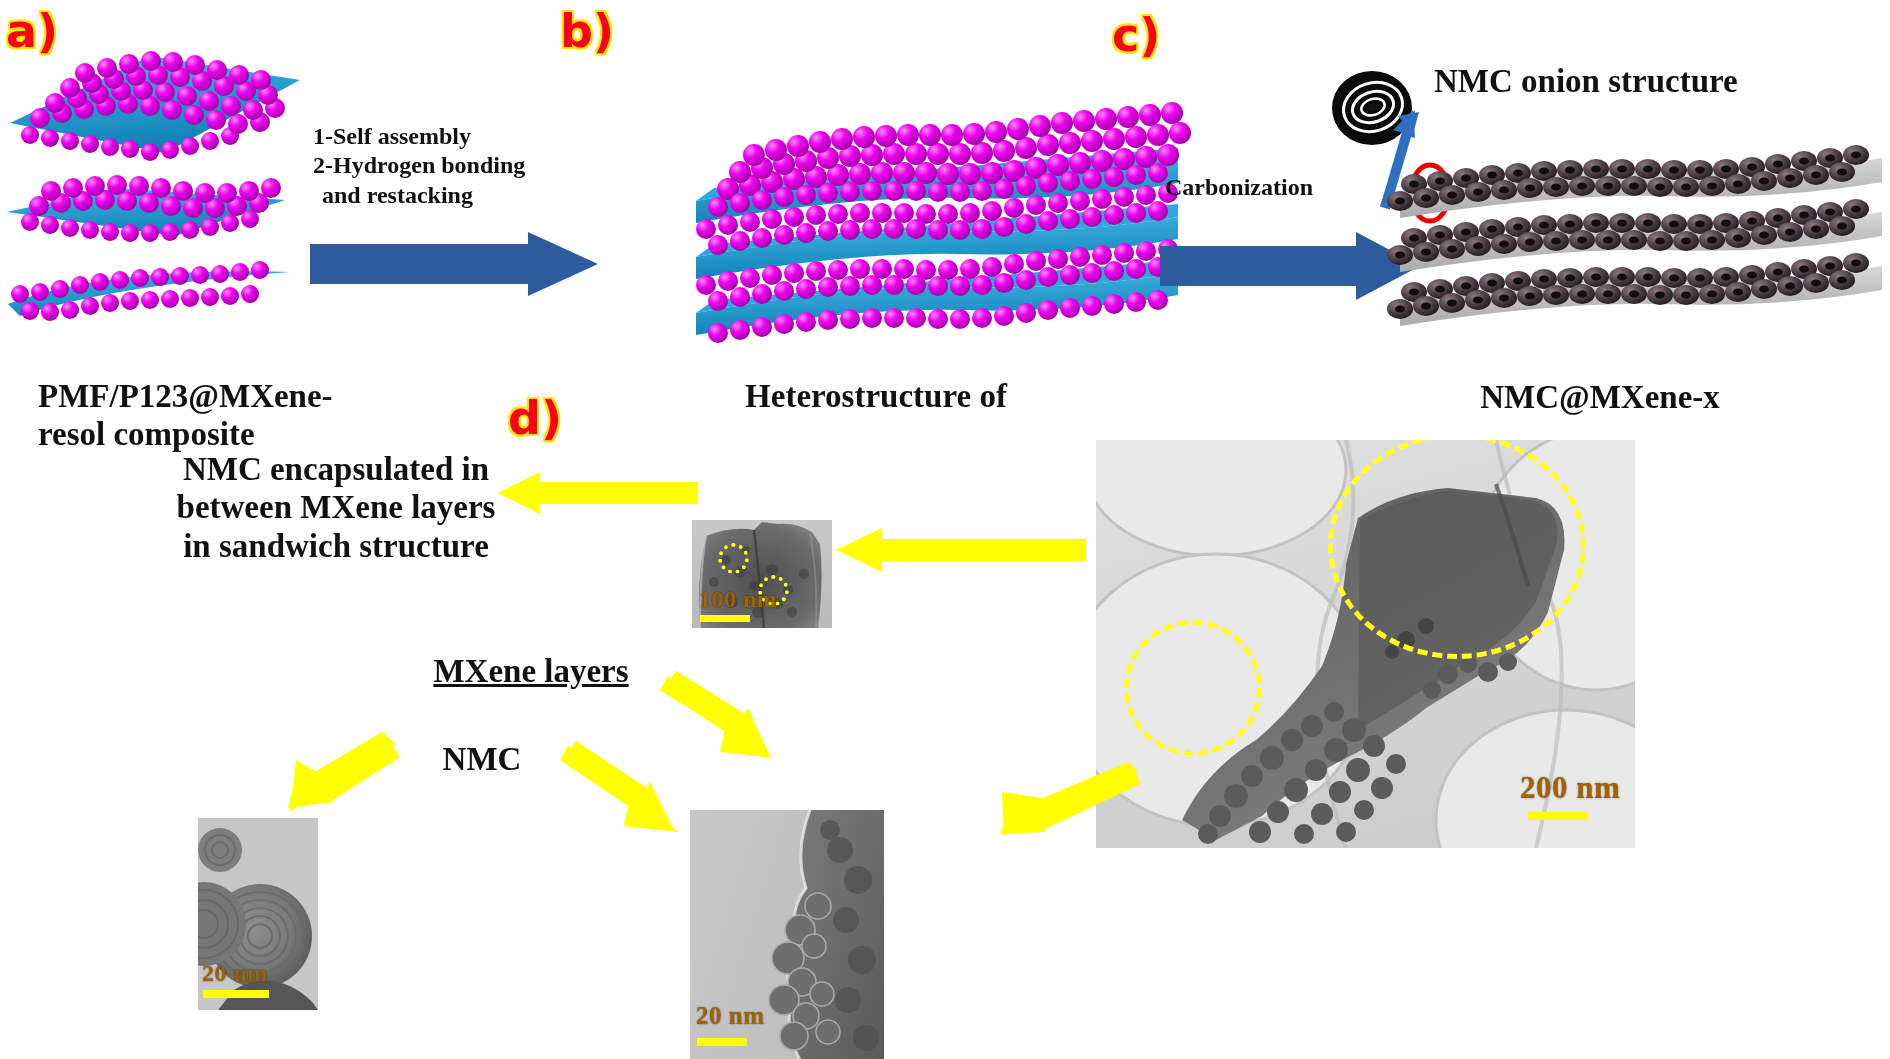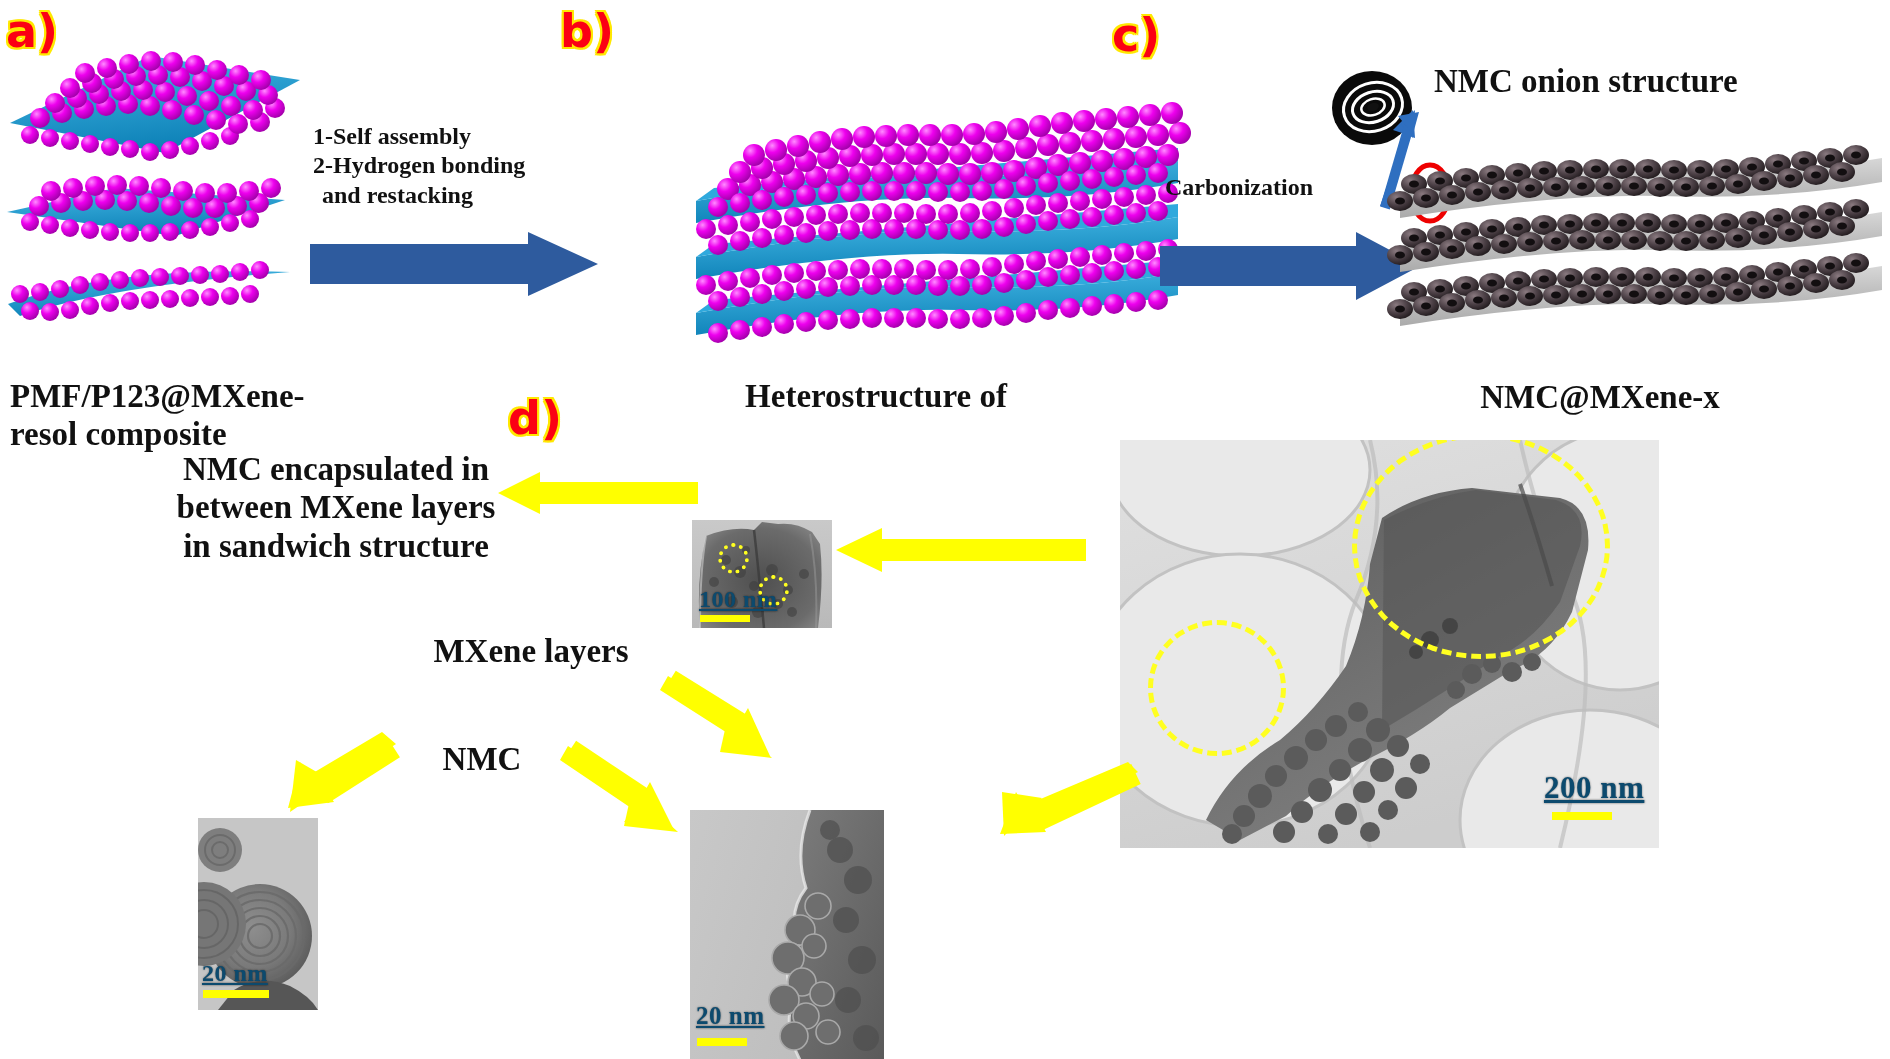--- a/index.html
+++ b/index.html
@@ -8,26 +8,26 @@
   .abs{position:absolute;}
   .panel-letter{font-family:"DejaVu Sans",sans-serif;font-weight:bold;font-size:46px;
       color:#fb0014;
       text-shadow:
         -2px -2px 0 #ffe800, 2px -2px 0 #ffe800,
         -2px  2px 0 #ffe800, 2px  2px 0 #ffe800,
          0   -2px 0 #ffe800, 0    2px 0 #ffe800,
         -2px  0   0 #ffe800, 2px  0   0 #ffe800;}
   .cap{font-family:"Liberation Serif",serif;font-weight:bold;color:#111;
        font-size:33px;line-height:1.16;text-align:center;}
-  .cap-l{text-align:left;}
+  .cap-l{text-align:left;margin-left:28px;}
   .proc{font-family:"Liberation Serif",serif;font-weight:bold;color:#111;
         font-size:24px;line-height:1.22;}
   .tem{position:absolute;overflow:hidden;}
-  .scalebar-txt{position:absolute;color:#0c4a6e;font-family:"Liberation Serif",serif;
-        font-weight:bold;letter-spacing:.5px;text-shadow:0 0 2px rgba(0,0,0,.55);text-decoration:underline;}
+  .scalebar-txt{position:absolute;color:#a16207;font-family:"Liberation Serif",serif;
+        font-weight:bold;letter-spacing:.5px;text-shadow:0 0 2px rgba(0,0,0,.55);}
   .scalebar-line{position:absolute;background:#ffff00;}
   .ydash{position:absolute;border:5px dashed #ffff20;border-radius:50%;}
   .ydot{position:absolute;border:4px dotted #ffff20;border-radius:50%;}
   svg{display:block;overflow:visible;}
 </style>
 </head>
 <body>
 
 <div class="abs panel-letter" style="left:6px;top:4px;">a)</div>
 
@@ -997,21 +997,21 @@
   <div class="ydot" style="left:26px;top:23px;width:23px;height:23px;"></div>
   <div class="ydot" style="left:66px;top:55px;width:23px;height:23px;"></div>
   <div class="scalebar-txt" style="left:7px;top:66px;font-size:24px;">100 nm</div>
   <div class="scalebar-line" style="left:8px;top:95px;width:50px;height:7px;"></div>
 </div>
 
 <svg class="abs" style="left:836px;top:528px;" width="250" height="44" viewBox="0 0 250 44">
   <path d="M250 11 L46 11 L46 0 L0 22 L46 44 L46 33 L250 33 Z" fill="#ffff00"></path>
 </svg>
 
-<div class="tem" style="left:1096px;top:440px;width:539px;height:408px;margin-left:24px;">
+<div class="tem" style="left:1096px;top:440px;width:539px;height:408px;">
   <svg width="584" height="408" viewBox="0 0 584 408" preserveAspectRatio="none">
     <defs>
       <linearGradient id="bgB" x1="0" y1="0" x2="0.4" y2="1">
         <stop offset="0%" stop-color="#e0e0e0"></stop>
           <stop offset="100%" stop-color="#cdcdcd"></stop>
       </linearGradient>
       <linearGradient id="rodB" x1="0.2" y1="0" x2="0.8" y2="1">
         <stop offset="0%" stop-color="#5e5e5e"></stop>
           <stop offset="45%" stop-color="#707070"></stop>
         <stop offset="100%" stop-color="#848484"></stop>
@@ -1087,21 +1087,21 @@
   <div class="scalebar-txt" style="left:424px;top:330px;font-size:31px;">200 nm</div>
   <div class="scalebar-line" style="left:432px;top:372px;width:60px;height:8px;"></div>
 </div>
 
 <svg class="abs" style="left:1000px;top:770px;" width="140" height="72" viewBox="0 0 140 72">
   <path d="M138 2 L40 50 L46 62 L0 64 L16 22 L24 36 L128 -8 Z" fill="#ffff00"></path>
   <path d="M136 4 L34 52" stroke="#ffff00" stroke-width="22" stroke-linecap="butt"></path>
   <polygon points="42,28 4,66 2,22" fill="#ffff00"></polygon>
 </svg>
 
-<div class="abs cap" style="left:396px;top:632px;width:270px;">MXene layers</div>
+<div class="abs cap" style="left:396px;top:652px;width:270px;text-decoration:underline;">MXene layers</div>
 
 <svg class="abs" style="left:666px;top:674px;" width="112" height="88" viewBox="0 0 112 88">
   <path d="M2 2 L74 48 L82 34 L104 82 L56 74 L66 62 L-6 16 Z" fill="#ffff00"></path>
   <path d="M4 6 L78 52" stroke="#ffff00" stroke-width="22"></path>
   <polygon points="62,42 106,84 54,78" fill="#ffff00"></polygon>
 </svg>
 
 <div class="abs cap" style="left:392px;top:740px;width:180px;">NMC</div>
 
 <svg class="abs" style="left:286px;top:742px;" width="112" height="86" viewBox="0 0 112 86">

